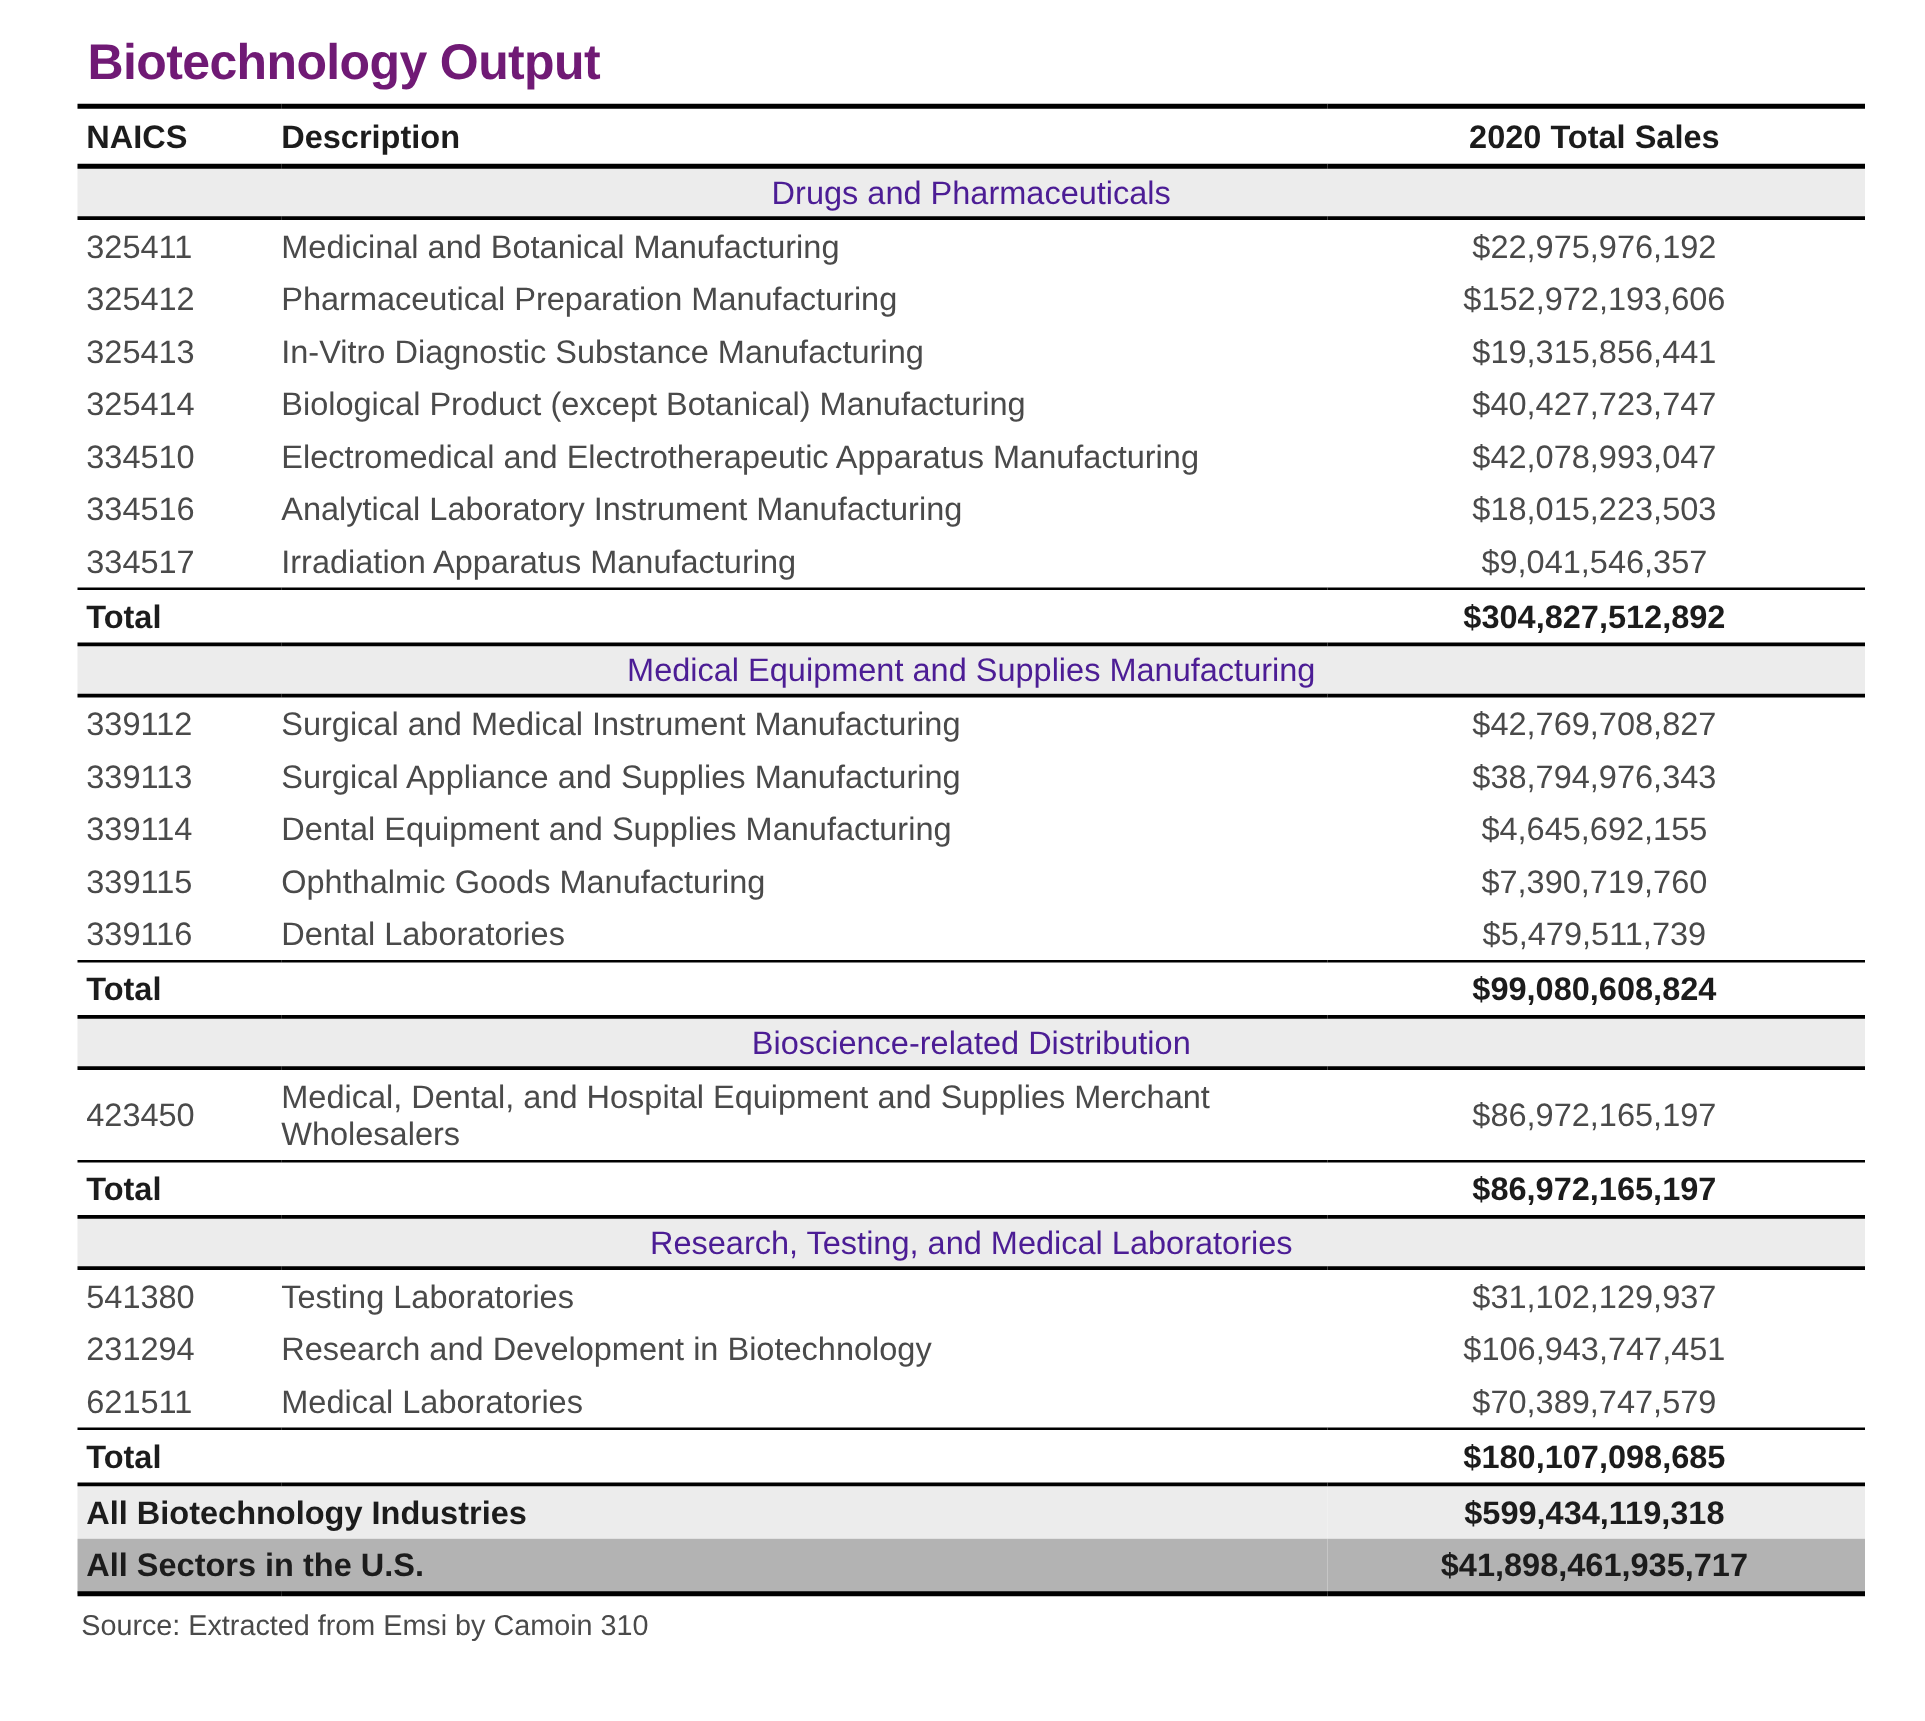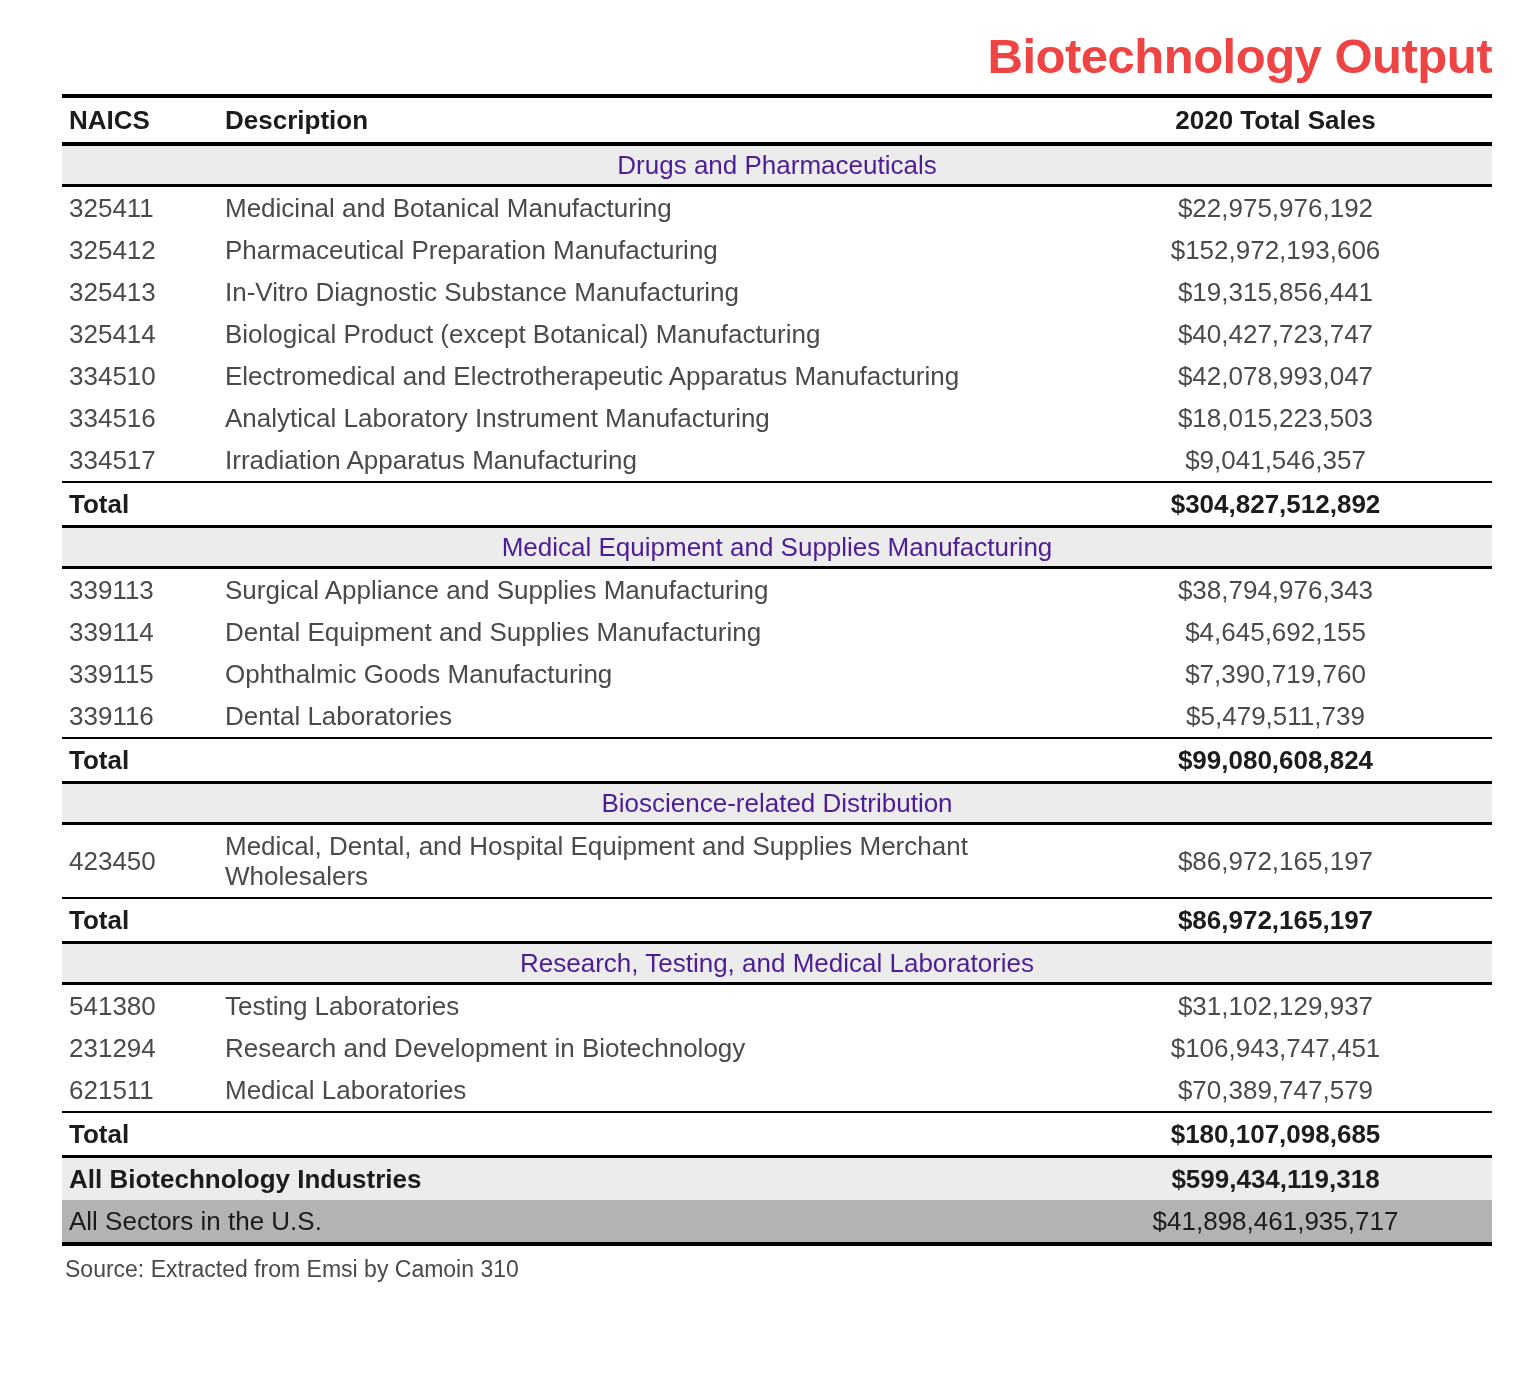--- a/index.html
+++ b/index.html
@@ -7,26 +7,25 @@
   body {
     width: 1540px;
     height: 1377px;
     font-family: "Liberation Sans", sans-serif;
     color: #4a4a4a;
     -webkit-font-smoothing: antialiased;
   }
   .page { padding: 28px 48px 0 62px; }
 
   .title {
-    font-size: 49px;
-    font-weight: bold;
-    color: #ef4444;
+    font-size: 40px;
+    font-weight: bold;
+    color: #701a75;
     margin: 0 0 10px 8px;
     letter-spacing: -0.5px;
-    text-align: right;
   }
 
   table.output-table {
     border-collapse: collapse;
     width: 1430px;
     table-layout: fixed;
   }
   col.c-naics { width: 163px; }
   col.c-desc  { width: 837px; }
   col.c-sales { width: 430px; }
@@ -69,21 +68,21 @@
   }
 
   tr.summary-light td {
     background: #ececec;
     font-weight: bold;
     color: #1c1c1c;
     border-top: 3px solid #000;
   }
   tr.summary-dark td {
     background: #b3b3b3;
-    font-weight: normal;
+    font-weight: bold;
     color: #1c1c1c;
     border-bottom: 4px solid #000;
   }
 
   .source-note {
     font-size: 23px;
     color: #4a4a4a;
     margin: 10px 0 0 3px;
   }
 </style>
@@ -146,20 +145,25 @@
           <td class="sales">$9,041,546,357</td>
         </tr>
         <tr class="total">
           <td class="label" colspan="2">Total</td>
           <td class="sales">$304,827,512,892</td>
         </tr>
         <tr class="band">
           <td class="band-cell" colspan="3">Medical Equipment and Supplies Manufacturing</td>
         </tr>
         <tr class="data">
+          <td class="naics">339112</td>
+          <td class="desc">Surgical and Medical Instrument Manufacturing</td>
+          <td class="sales">$42,769,708,827</td>
+        </tr>
+        <tr class="data">
           <td class="naics">339113</td>
           <td class="desc">Surgical Appliance and Supplies Manufacturing</td>
           <td class="sales">$38,794,976,343</td>
         </tr>
         <tr class="data">
           <td class="naics">339114</td>
           <td class="desc">Dental Equipment and Supplies Manufacturing</td>
           <td class="sales">$4,645,692,155</td>
         </tr>
         <tr class="data">

